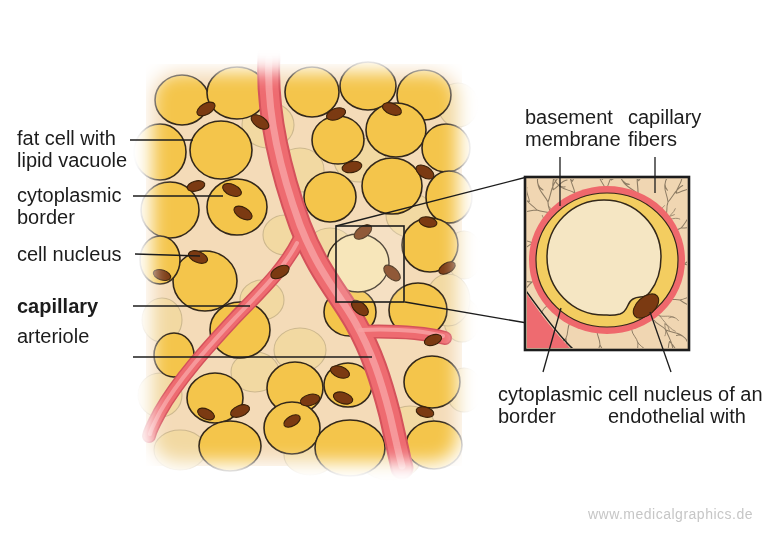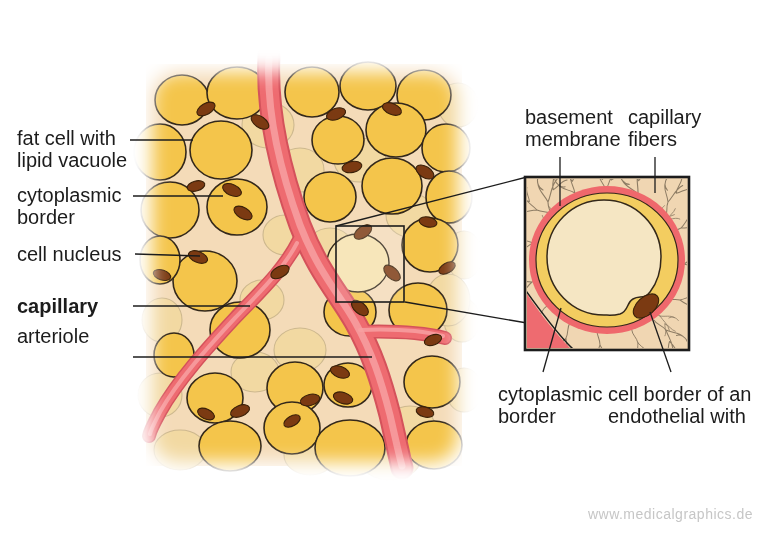--- a/index.html
+++ b/index.html
@@ -229,19 +229,19 @@
 </div>
 <div class="lbl" style="left:628px;top:106px;">
   <span>capillary</span>
   <span>fibers</span>
 </div>
 <div class="lbl" style="left:498px;top:383px;">
   <span>cytoplasmic</span>
   <span>border</span>
 </div>
 <div class="lbl" style="left:608px;top:383px;">
-  <span>cell border of an</span>
+  <span>cell nucleus of an</span>
   <span>endothelial with</span>
 </div>
 
 <div class="watermark" style="right:15px;top:506px;">www.medicalgraphics.de</div>
 
 </div>
 
 </body></html>

